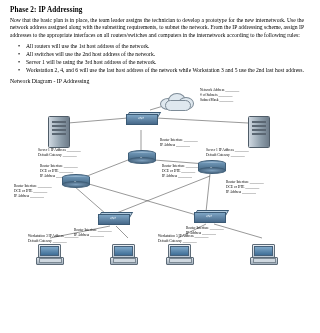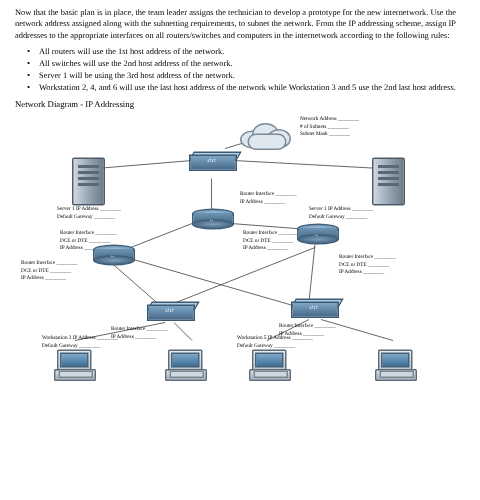--- a/index.html
+++ b/index.html
@@ -154,20 +154,21 @@
   .cloud .c{
     position:absolute;border-radius:50%;
     background:#dfe8ef;border:0.5px solid #7d8b97;
   }
 </style>
 </head>
 <body>
 
 <div class="page">
 
+  <h1 class="title">Phase 2: IP Addressing</h1>
 
   <p class="para">Now that the basic plan is in place, the team leader assigns the technician to develop a prototype for the new internetwork. Use the network address assigned along with the subnetting requirements, to subnet the network. From the IP addressing scheme, assign IP addresses to the appropriate interfaces on all routers/switches and computers in the internetwork according to the following rules:</p>
 
   <ul class="rules">
     <li>All routers will use the 1st host address of the network.</li>
     <li>All switches will use the 2nd host address of the network.</li>
     <li>Server 1 will be using the 3rd host address of the network.</li>
     <li>Workstation 2, 4, and 6 will use the last host address of the network while Workstation 3 and 5 use the 2nd last host address.</li>
   </ul>
 

